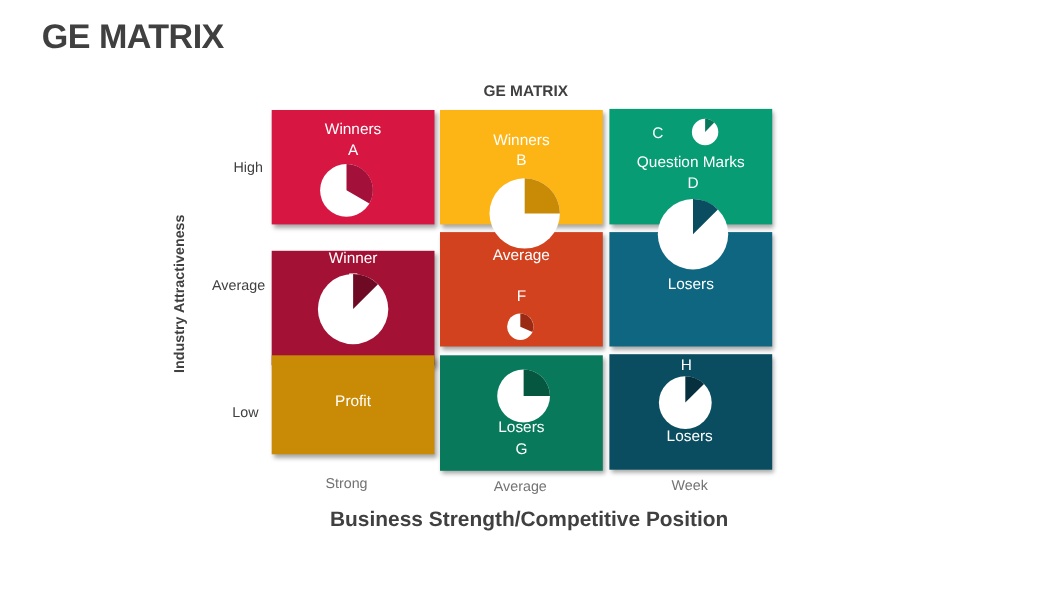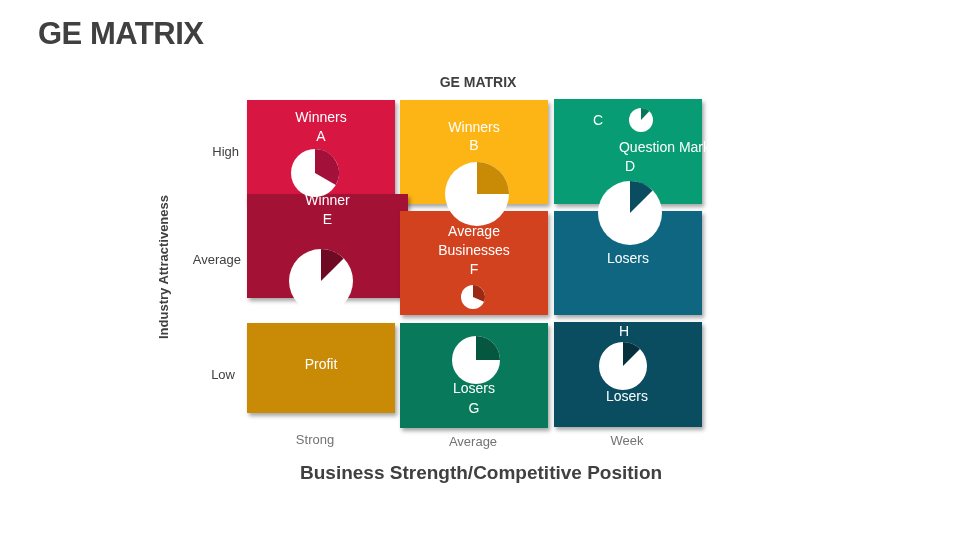--- a/index.html
+++ b/index.html
@@ -30,31 +30,30 @@
 <div class="cell" style="left: 247px; top: 100px; width: 148px; height: 104px; background: rgb(216, 22, 66);">
   <div class="cell-text" style="top:8px;">Winners</div>
   <div class="cell-text" style="top:27px;">A</div>
 </div>
 <div class="cell" style="left: 400px; top: 100px; width: 148px; height: 104px; background: rgb(253, 181, 21);">
   <div class="cell-text" style="top:18px;">Winners</div>
   <div class="cell-text" style="top:36px;">B</div>
 </div>
 <div class="cell" style="left: 554px; top: 99px; width: 148px; height: 105px; background: rgb(7, 156, 116);">
   <div class="cell-text" style="top:12px; left:-30px;">C</div>
-  <div class="cell-text" style="top:39px;margin-left:40px;">Question Marks</div>
+  <div class="cell-text" style="top:39px;">Question Marks</div>
   <div class="cell-text" style="top:58px; left:2px;">D</div>
 </div>
 
-<div class="cell" style="left: 247px; top: 194px; width: 148px; height: 104px; background: rgb(163, 18, 53); padding-left: 13px;">
+<div class="cell" style="left: 247px; top: 228px; width: 148px; height: 104px; background: rgb(163, 18, 53);">
   <div class="cell-text" style="top:-3px;">Winner</div>
   <div class="cell-text" style="top:16px;">E</div>
 </div>
 <div class="cell" style="left: 400px; top: 211px; width: 148px; height: 104px; background: rgb(210, 66, 30);">
   <div class="cell-text overlay-text" style="top:11px;">Average</div>
-  <div class="cell-text" style="top:30px;">Businesses</div>
   <div class="cell-text" style="top:49px;">F</div>
 </div>
 <div class="cell" style="left: 554px; top: 211px; width: 148px; height: 104px; background: rgb(14, 102, 128);">
   <div class="cell-text overlay-text" style="top:38px;">Losers</div>
 </div>
 
 <div class="cell" style="left: 247px; top: 323px; width: 148px; height: 90px; background: rgb(201, 138, 5);">
   <div class="cell-text" style="top:32px;">Profit</div>
 </div>
 <div class="cell" style="left: 400px; top: 323px; width: 148px; height: 105px; background: rgb(8, 122, 91);">

